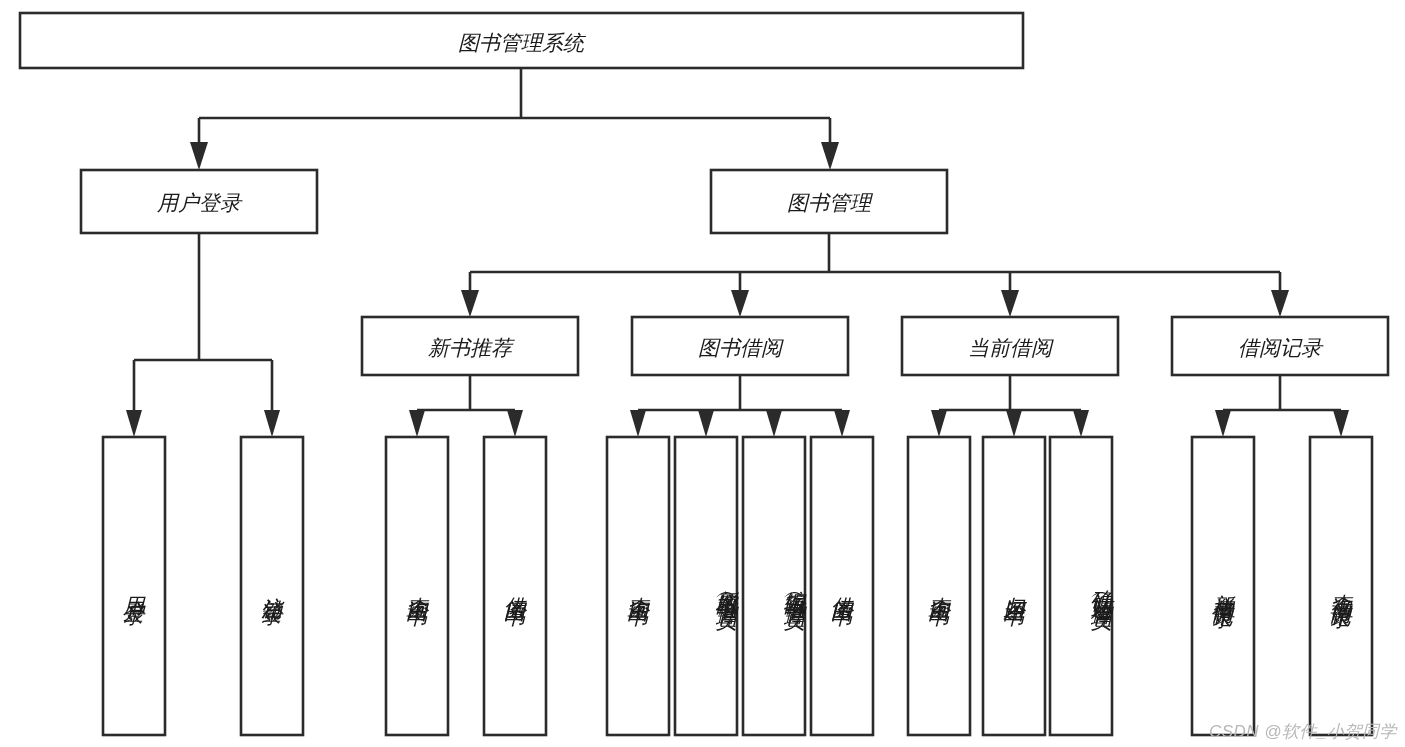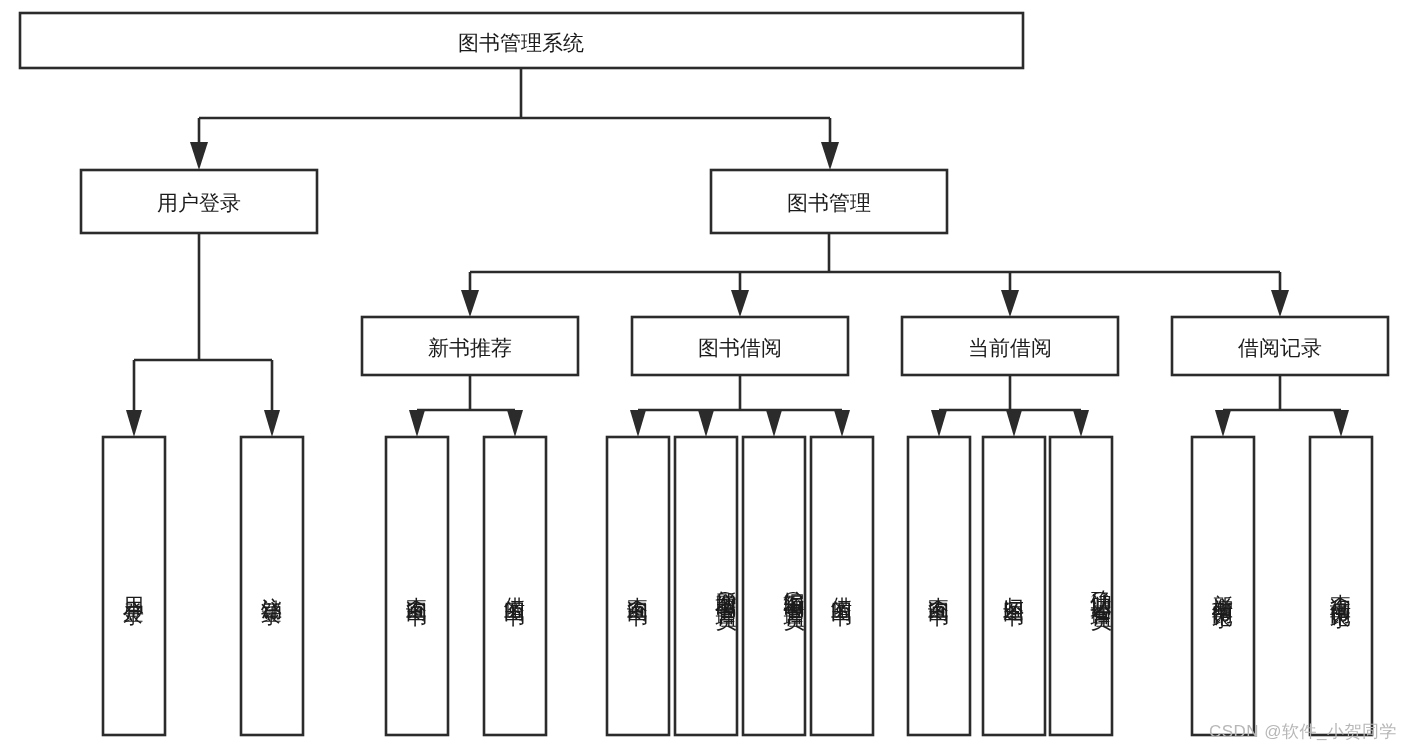--- a/index.html
+++ b/index.html
@@ -11,20 +11,21 @@
     width: 1405px;
     height: 747px;
     font-family: "Liberation Sans", "DejaVu Sans", sans-serif;
     overflow: hidden;
     position: relative;
   }
   #diagram-root {
     position: relative;
     width: 1405px;
     height: 747px;
+    font-style: italic;
   }
   svg#tree-svg {
     position: absolute;
     top: 0;
     left: 0;
     width: 1405px;
     height: 747px;
     display: block;
   }
   .node-box {

